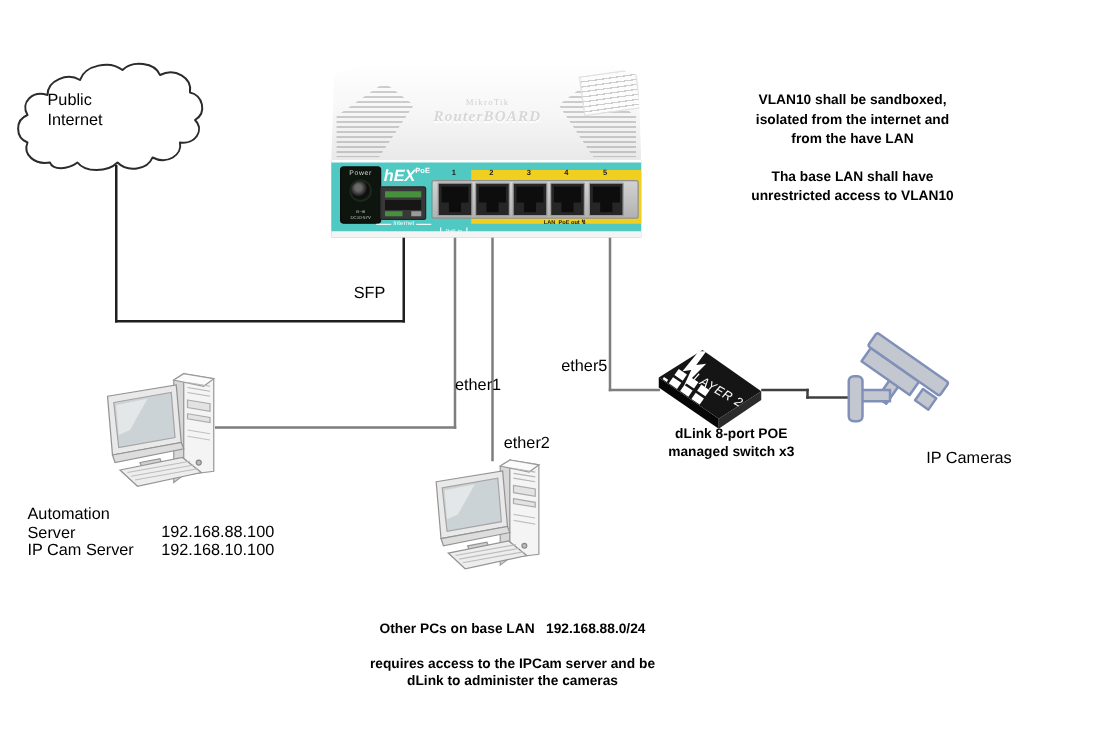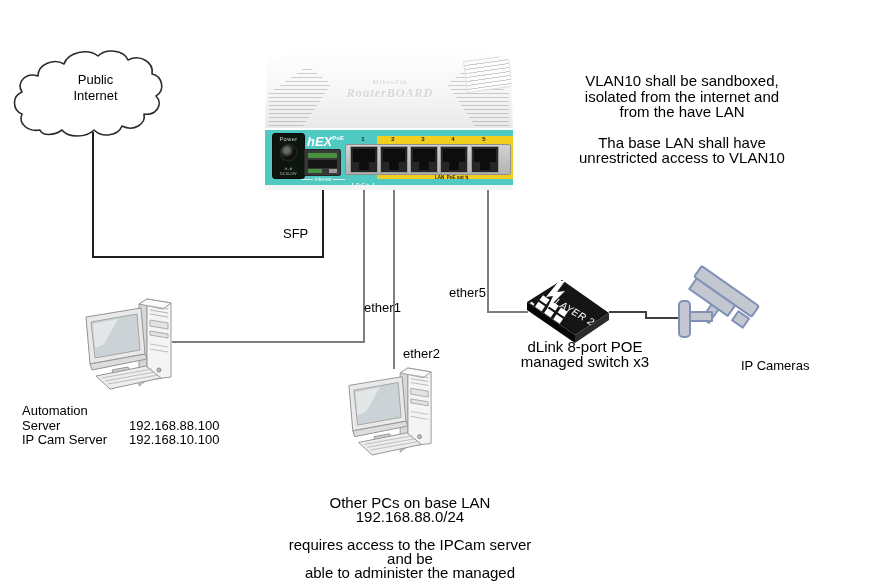--- a/index.html
+++ b/index.html
@@ -7,26 +7,26 @@
           font-family:"Liberation Sans",sans-serif;color:#000;}
   .abs{position:absolute;}
   .lbl{position:absolute;font-size:13px;white-space:nowrap;}
   .ctr{text-align:center;}
   .line{position:absolute;}
   .dark{background:#1f1f1f;}
   .gray{background:#7e7e7e;}
   .mid{background:#3f3f3f;}
 
   
-  .note{position:absolute;font-size:15px;line-height:15.5px;}
+  .note{position:absolute;font-size:11px;line-height:15.5px;font-weight:bold;}
   .note div{min-height:15px;}
   .prewrap{white-space:pre-wrap;}
 
   
-  .cloud-label{position:absolute;left:38px;top:72px;width:115px;text-align:center;
+  .cloud-label{position:absolute;left:38px;top:72px;width:115px;text-align:left;
                font-size:13px;line-height:15.5px;}
 
   
   .router{position:absolute;left:264px;top:44px;width:250px;height:144px;}
   .r-top{position:absolute;left:1px;top:4px;width:248px;height:80px;
          background:linear-gradient(180deg,#ffffff 0%,#f6f6f6 55%,#e9e9e9 100%);
          clip-path:polygon(13% 3%,87% 3%,99% 15%,100% 100%,0 100%,1% 15%);
          filter:drop-shadow(0 0 .6px #c9c9c9);font-family:Liberation Serif, serif;}
   .ridges{position:absolute;top:18px;width:62px;height:60px;
           background:repeating-linear-gradient(0deg,rgba(120,120,120,.35) 0 1px,transparent 1px 4px);}
@@ -252,16 +252,16 @@
     </div>
   </div>
 
   <svg class="abs" style="left:347px;top:361px;" width="87" height="102" viewBox="0 0 90 105">
     <use href="#pc-icon" xlink:href="#pc-icon" xmlns:xlink="http://www.w3.org/1999/xlink"></use>
   </svg>
   <div class="note ctr" style="left:280px;top:496px;width:260px;line-height:14px;">
     <div class="prewrap" style="min-height:14px;">Other PCs on base LAN   192.168.88.0/24</div>
     <div style="min-height:14px;"></div>
     <div style="min-height:14px;">requires access to the IPCam server and be</div>
-    <div style="min-height:14px;">able to administer the managed</div>
+    <div style="min-height:14px;">dLink to administer the cameras</div>
   </div>
 
 </div>
 
 </body></html>

